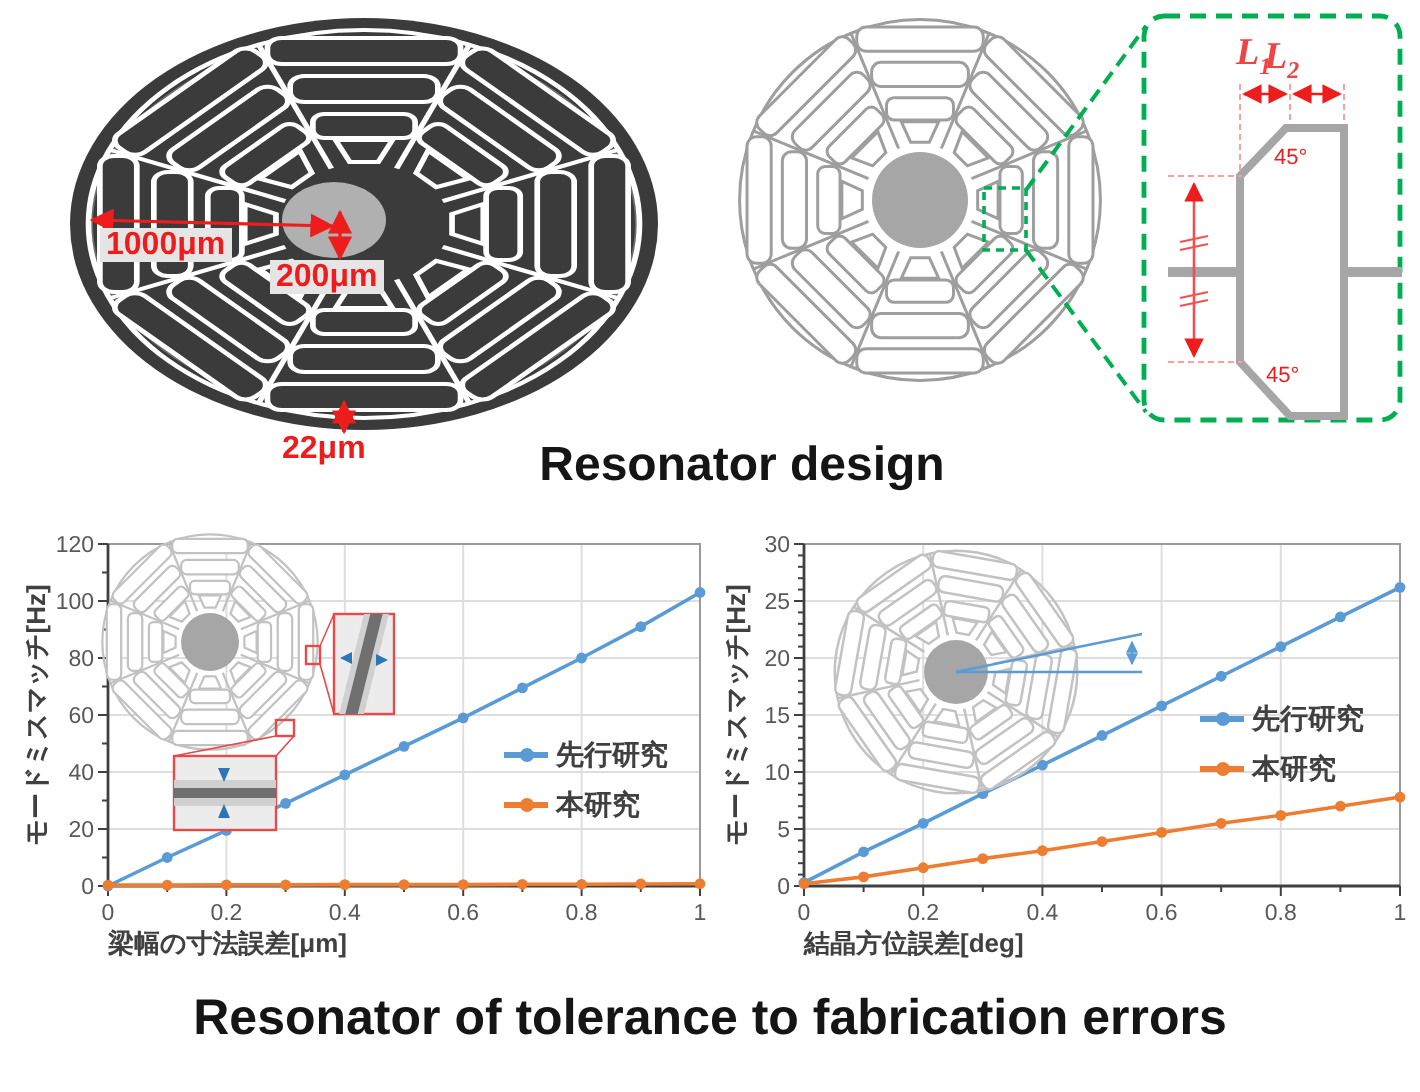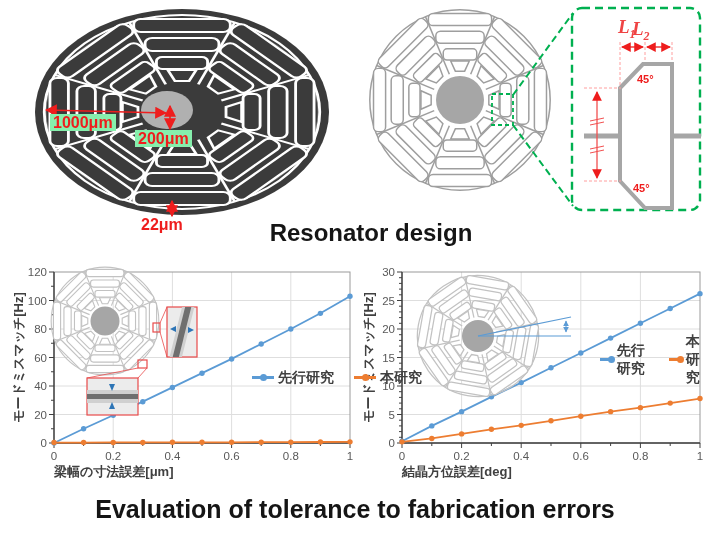--- a/index.html
+++ b/index.html
@@ -2,31 +2,31 @@
 <html><head>
 <meta charset="utf-8">
 <style>
   html,body{margin:0;padding:0;background:#fff;}
   .page{position:relative;width:710px;height:546px;background:#fff;overflow:hidden;
         font-family:"Liberation Sans",sans-serif;}
   svg.chart{position:absolute;}
   #overlay{position:absolute;left:0;top:0;pointer-events:none;}
   .lbl{position:absolute;white-space:nowrap;}
   .red{color:#ee1d1d;font-weight:700;font-size:16px;}
-  .wbox{background:#86efac;padding:0 3px;line-height:17px;}
-  .deg{color:#ee1d1d;font-weight:700;font-size:11px;}
+  .wbox{background:#e5e5e5;padding:0 3px;line-height:17px;}
+  .deg{color:#ee1d1d;font-weight:400;font-size:11px;}
   .math{font-family:"Liberation Serif",serif;font-style:italic;font-size:19px;color:#ef4444;font-weight:700;}
   .math sub{font-size:12px;}
   .h1{position:absolute;left:0;width:710px;text-align:center;font-weight:700;color:#151515;}
   #title-design{top:219px;font-size:24px;padding-left:16px;}
   #title-eval{top:495px;font-size:25px;}
   .ytitle{position:absolute;width:170px;height:17px;text-align:center;font-size:13px;font-weight:700;
           color:#404040;transform:rotate(-90deg);}
   .xtitle{position:absolute;text-align:left;font-size:13px;font-weight:700;color:#404040;}
-  .legend{position:absolute;display:flex;flex-direction:row;gap:20px;}
+  .legend{position:absolute;display:flex;flex-direction:column;gap:8px;}
   .litem{display:flex;align-items:center;gap:4px;height:17px;}
   .lmark{display:inline-block;width:22px;height:2.5px;background:currentColor;position:relative;}
   .lmark::after{content:'';position:absolute;left:8px;top:-2.5px;width:7px;height:7px;border-radius:50%;background:currentColor;}
   .llabel{font-size:14px;font-weight:700;color:#404040;}
 </style>
 </head>
 <body>
 
 <div class="page">
 
@@ -317,21 +317,21 @@
   <span class="lbl red wbox" style="left:50px;top:114px">1000μm</span>
   <span class="lbl red wbox" style="left:135px;top:130px">200μm</span>
   <span class="lbl red" style="left:141px;top:216px">22μm</span>
 
   <span class="lbl math" style="left:618px;top:16px"><span>L</span><sub>1</sub></span>
   <span class="lbl math" style="left:632px;top:18px"><span>L</span><sub>2</sub></span>
   <span class="lbl deg" style="left:637px;top:73px">45°</span>
   <span class="lbl deg" style="left:633px;top:182px">45°</span>
 
   <div class="h1" id="title-design">Resonator design</div>
-  <div class="h1" id="title-eval">Evaluation of tolerance to fabrication errors</div>
+  <div class="h1" id="title-eval">Resonator of tolerance to fabrication errors</div>
 
   <div class="ytitle" style="left:-67px;top:349px">モードミスマッチ[Hz]</div>
   <div class="ytitle" style="left:283px;top:349px">モードミスマッチ[Hz]</div>
   <div class="xtitle" style="left:54px;top:463px;width:296px">梁幅の寸法誤差[μm]</div>
   <div class="xtitle" style="left:402px;top:463px;width:298px">結晶方位誤差[deg]</div>
 
   <div class="legend" id="legend1" style="left:252px;top:369px">
       <div class="litem">
         <span class="lmark" style="color: rgb(91, 155, 213);"></span>
         <span class="llabel">先行研究</span>

